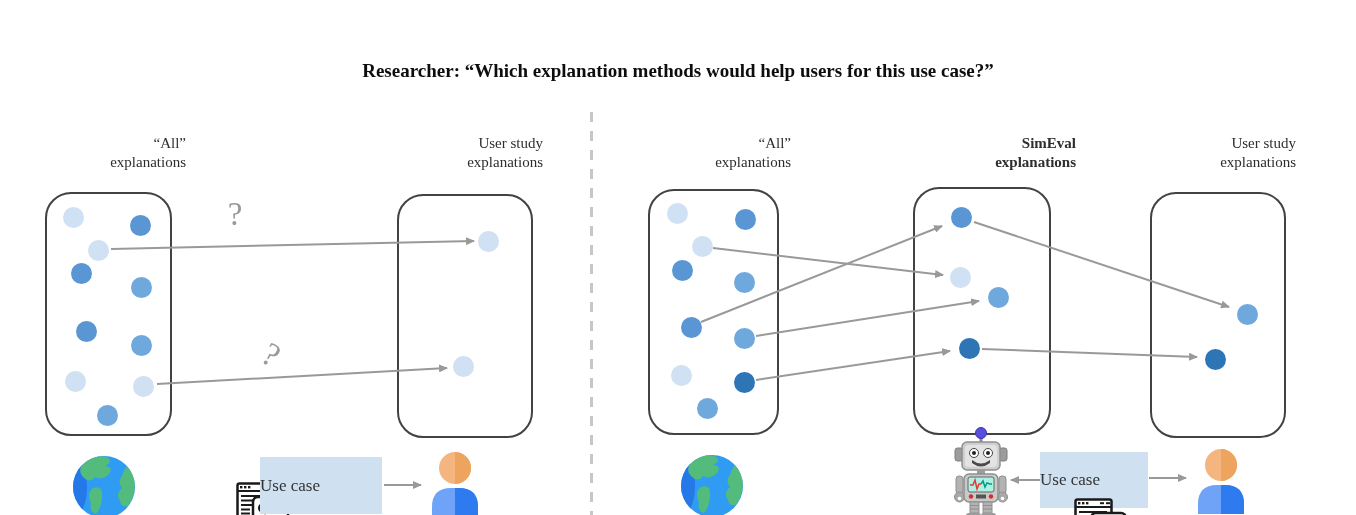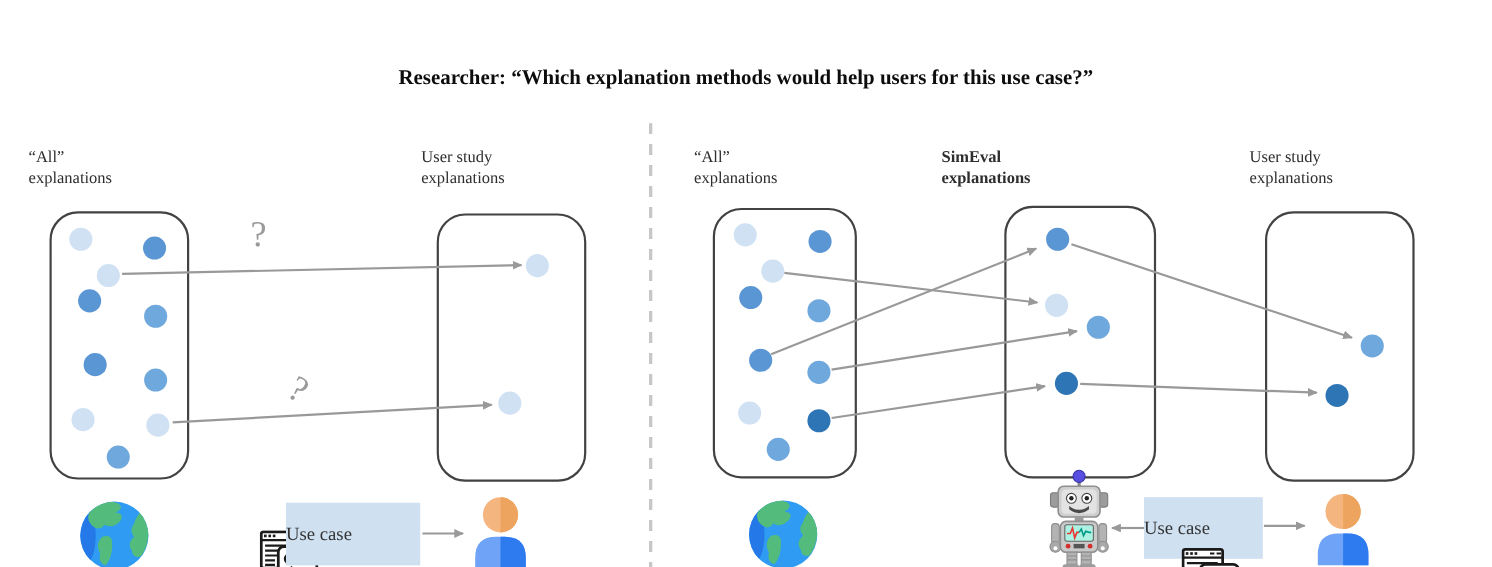--- a/index.html
+++ b/index.html
@@ -1,20 +1,20 @@
 <!DOCTYPE html>
 <html><head>
 <meta charset="utf-8">
 <style>
   html,body{margin:0;padding:0;background:#fff;}
   #canvas{position:relative;width:1356px;height:476px;background:#fff;overflow:hidden;
           font-family:Liberation Serif, serif;color:#222;margin-top:44px;}
   .abs{position:absolute;}
   #title{left:0;right:0;top:16px;text-align:center;font-size:19px;font-weight:700;color:#0d0d0d;}
-  .col-label{top:90px;width:160px;text-align:left;font-size:15px;line-height:19px;color:#2e2e2e;}
+  .col-label{top:90px;width:160px;text-align:right;font-size:15px;line-height:19px;color:#2e2e2e;}
   .col-label.bold{font-weight:700;}
   .expl-box{border:2.5px solid #424242;border-radius:26px;background:transparent;}
   #divider{left:590px;top:68px;width:3px;height:437px;
            background:repeating-linear-gradient(to bottom,#c7c7c7 0 10px,transparent 10px 19px);}
   #edge-layer{left:0;top:0;width:1356px;height:515px;pointer-events:none;}
   .dot{position:absolute;width:21px;height:21px;border-radius:50%;}
   .qmark{width:44px;height:44px;text-align:center;font-size:33px;color:#9a9a9a;font-weight:400;}
   .qmark.tilt{transform:rotate(30deg);}
   .use-case{background:#cfe0f1;display:flex;align-items:center;justify-content:flex-start;
             font-size:17px;color:#333;}
@@ -34,21 +34,21 @@
     <div>explanations</div>
   </div>
   <div class="abs col-label" style="left:383px;">
     <div>User study</div>
     <div>explanations</div>
   </div>
   <div class="abs col-label" style="left:631px;">
     <div>“All”</div>
     <div>explanations</div>
   </div>
-  <div class="abs col-label bold" style="left:856px;">
+  <div class="abs col-label bold" style="left:916px;">
     <div>SimEval</div>
     <div>explanations</div>
   </div>
   <div class="abs col-label" style="left:1136px;">
     <div>User study</div>
     <div>explanations</div>
   </div>
 
   <div class="abs expl-box" style="left:45px;  top:148px; width:123px; height:240px;"></div>
   <div class="abs expl-box" style="left:397px; top:150px; width:132px; height:240px;"></div>

